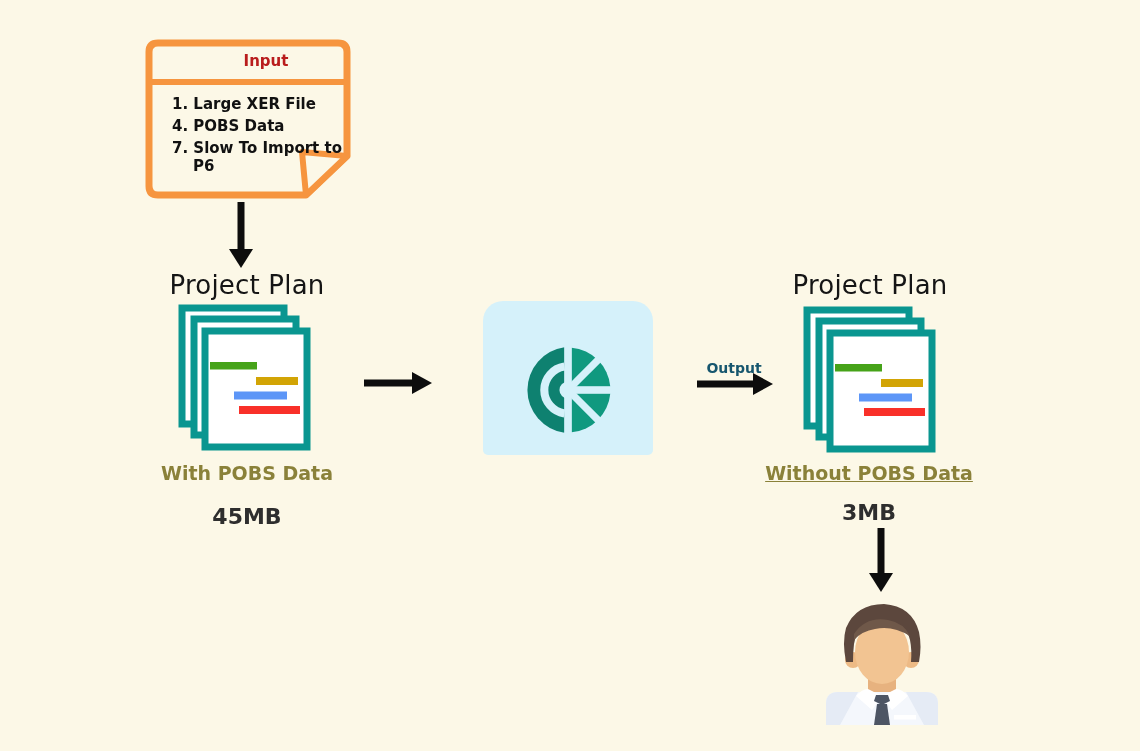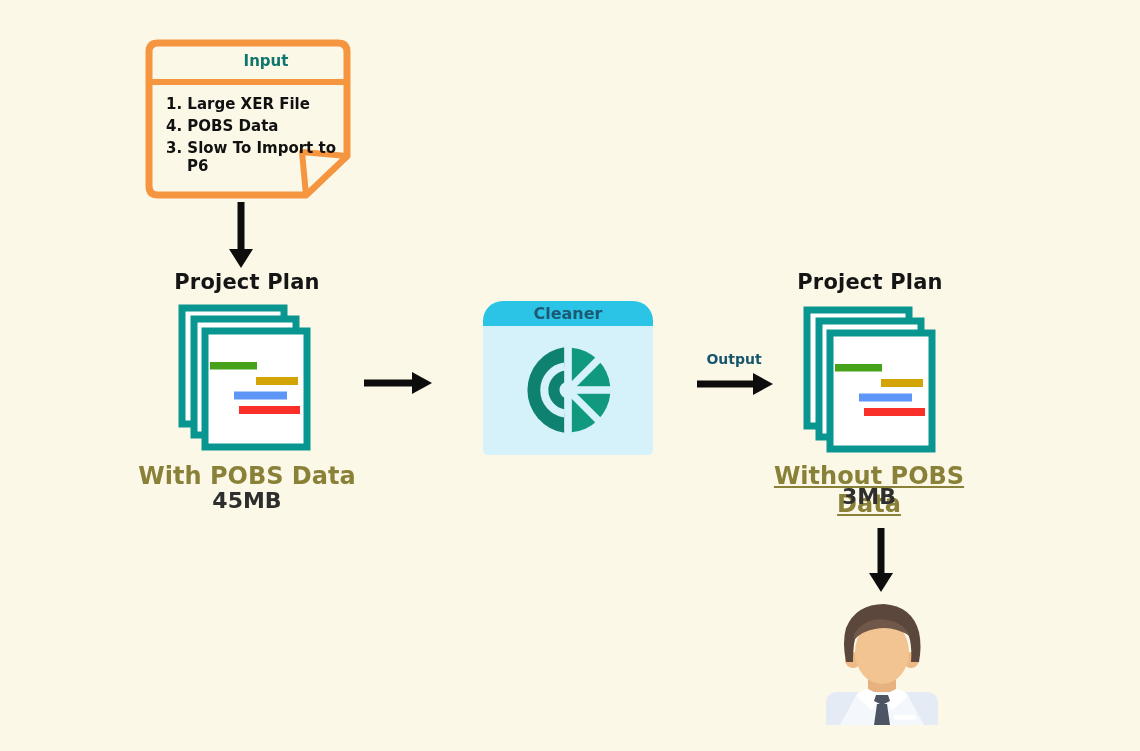--- a/index.html
+++ b/index.html
@@ -6,70 +6,71 @@
   body{
     width:1140px;height:751px;
     background:#FCF8E7;
     font-family:"DejaVu Sans","Liberation Sans",sans-serif;
     position:relative;overflow:hidden;
   }
   .abs{position:absolute;}
   .ctr{text-align:center;}
   .note-title{
     left:146px;top:52px;width:240px;
-    font-size:15px;font-weight:bold;color:#0f766e;
+    font-size:15px;font-weight:bold;color:#b91c1c;
   }
   .note-list{
     left:166px;top:96px;width:178px;
     font-size:15px;font-weight:bold;color:#111;
     line-height:17.5px;
   }
   .note-list .li{
     padding-left:21px;text-indent:-21px;
     margin-bottom:4.5px;
+    margin-left:6px;
   }
   .plan-title{
-    width:210px;font-size:21px;font-weight:bold;color:#151515;letter-spacing:.2px;
+    width:210px;font-size:26px;font-weight:normal;color:#151515;letter-spacing:.2px;
   }
   .plan-caption{
-    width:240px;font-size:24px;font-weight:bold;color:#8A8139;
+    width:240px;font-size:19px;font-weight:bold;color:#8A8139;
   }
   .plan-size{
-    width:240px;font-size:22px;font-weight:bold;color:#2E2E2E;
+    width:240px;font-size:22px;font-weight:bold;color:#2E2E2E;margin-top:16px;
   }
   .cleaner-box{
     left:483px;top:301px;width:170px;height:154px;
     background:#D5F1FA;
     border-radius:20px 20px 5px 5px;
   }
   .cleaner-header{
     position:absolute;left:0;top:0;width:170px;height:25px;
     background:#2BC3E6;border-radius:20px 20px 0 0;
     font-size:16px;font-weight:bold;color:#1C5A74;
     text-align:center;line-height:26px;
   }
   .output-label{
-    left:688px;top:351px;width:92px;
+    left:688px;top:360px;width:92px;
     font-size:14px;font-weight:bold;color:#16566E;
   }
   svg{display:block;}
 </style>
 </head>
 <body>
 
 <svg class="abs" style="left:144px;top:38px;" width="208" height="162" viewBox="0 0 208 162">
   <path d="M14,5 H194 Q203,5 203,14 V118 L162,157 H14 Q5,157 5,148 V14 Q5,5 14,5 Z" fill="#FCF8E7" stroke="#F6953F" stroke-width="7" stroke-linejoin="round"></path>
   <line x1="5" y1="44" x2="203" y2="44" stroke="#F6953F" stroke-width="6"></line>
   <path d="M203,118 L158,114 L162,157 Z" fill="#FCF8E7" stroke="#F6953F" stroke-width="6" stroke-linejoin="round"></path>
 </svg>
 <div class="abs ctr note-title">Input</div>
 <div class="abs note-list">
   <div class="li">1. Large XER File</div>
   <div class="li">4. POBS Data</div>
-  <div class="li">3. Slow To Import to P6</div>
+  <div class="li">7. Slow To Import to P6</div>
 </div>
 
 <svg class="abs" style="left:226px;top:202px;" width="30" height="66" viewBox="0 0 30 66">
   <rect x="11.5" y="0" width="7" height="49" fill="#0D0D0D"></rect>
   <polygon points="3,47 27,47 15,66" fill="#0D0D0D"></polygon>
 </svg>
 
 <div class="abs ctr plan-title" style="left:142px;top:270px;">Project Plan</div>
 
 <svg class="abs" style="left:177px;top:303px;" width="134" height="148" viewBox="0 0 134 148">
@@ -84,21 +85,20 @@
 
 <div class="abs ctr plan-caption" style="left:127px;top:462px;">With POBS Data</div>
 <div class="abs ctr plan-size" style="left:127px;top:488px;">45MB</div>
 
 <svg class="abs" style="left:364px;top:370px;" width="68" height="26" viewBox="0 0 68 26">
   <rect x="0" y="9.5" width="50" height="7" fill="#0D0D0D"></rect>
   <polygon points="48,2 48,24 68,13" fill="#0D0D0D"></polygon>
 </svg>
 
 <div class="abs cleaner-box">
-  <div class="cleaner-header">Cleaner</div>
   <svg class="abs" style="left:40px;top:44px;" width="90" height="90" viewBox="0 0 100 100">
 
     <path d="M46,2.5 A48,48 0 0 0 46,97.5 Z" fill="#0E8170"></path>
 
     <path d="M54,3 A47.5,47.5 0 0 1 97,46 L54,46 Z" fill="#10997F"></path>
     <path d="M97,54 A47.5,47.5 0 0 1 54,97 L54,54 Z" fill="#10997F"></path>
 
     <rect x="46" y="0" width="8" height="100" fill="#D5F1FA"></rect>
     <rect x="50" y="46" width="50" height="8" fill="#D5F1FA"></rect>
     <line x1="50" y1="50" x2="89" y2="11" stroke="#D5F1FA" stroke-width="8"></line>

